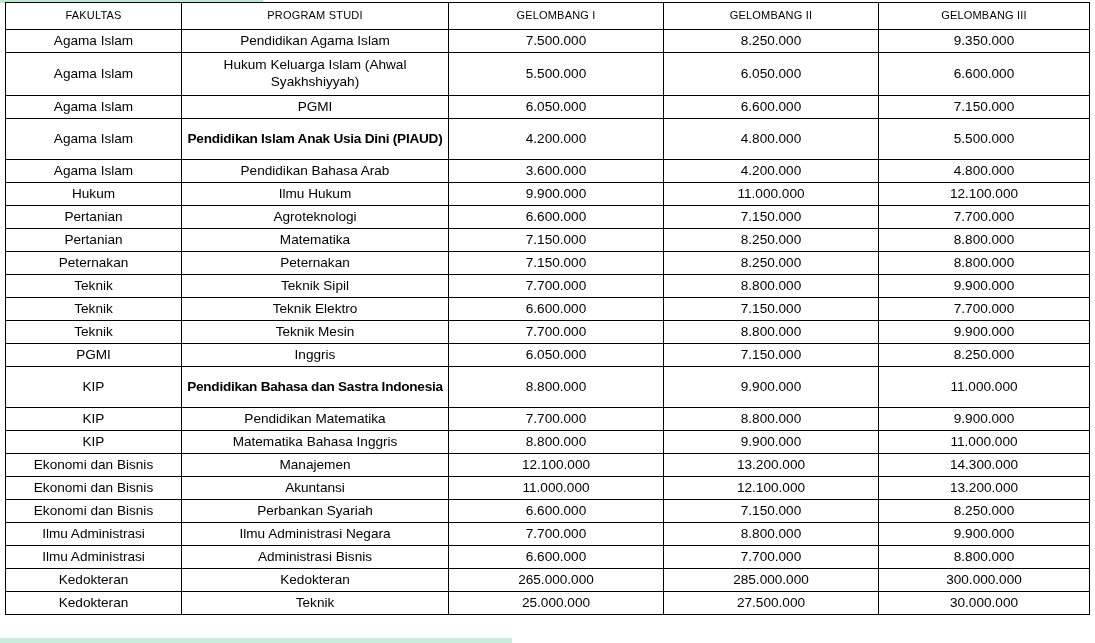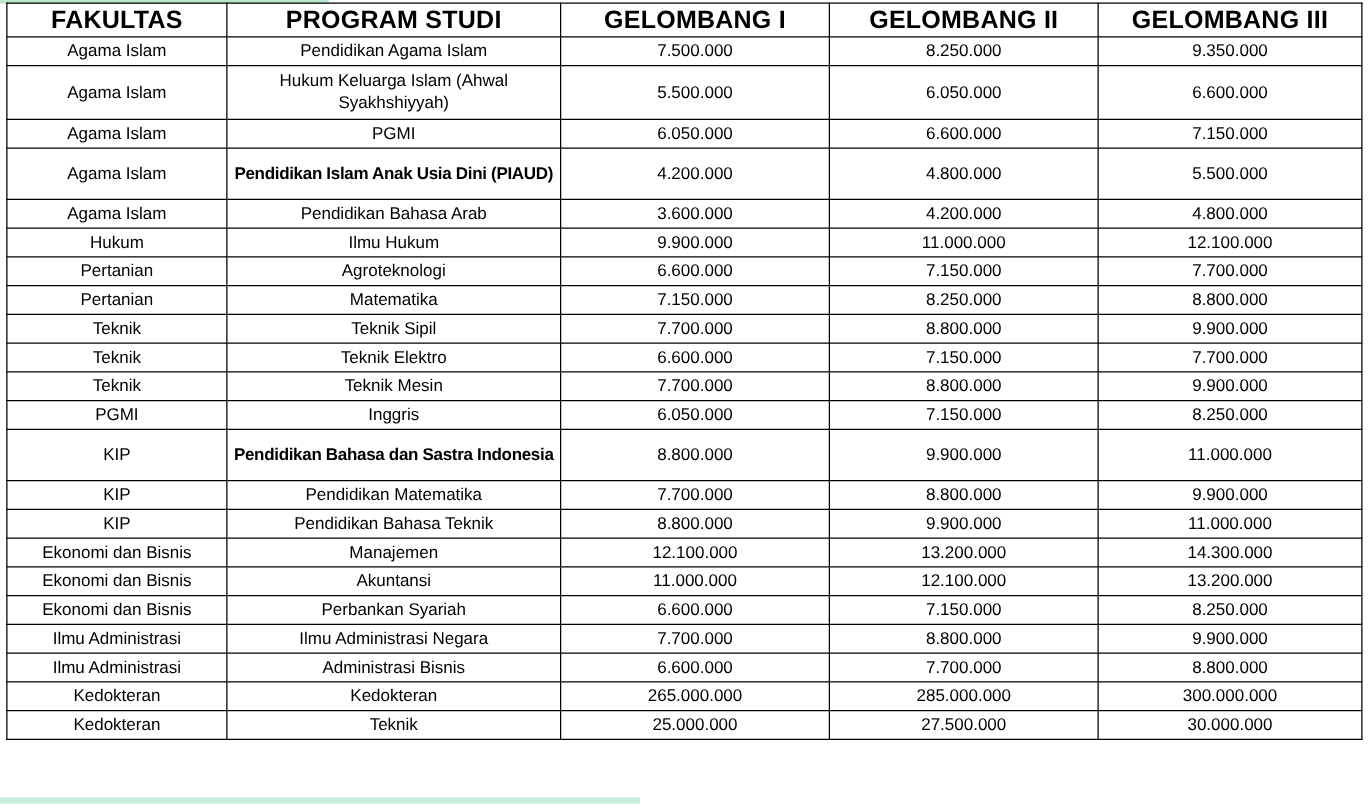--- a/index.html
+++ b/index.html
@@ -62,22 +62,22 @@
   table.fee-table th,
   table.fee-table td {
     border: 1.6px solid #000000;
     text-align: center;
     vertical-align: middle;
     padding: 0 3px;
     line-height: 1.22;
   }
 
   table.fee-table thead th {
-    font-size: 20px;
-    font-weight: bold;
+    font-size: 11px;
+    font-weight: normal;
     letter-spacing: 0.2px;
     height: 26px;
   }
 
   table.fee-table tbody td {
     font-size: 13.6px;
     font-weight: normal;
     height: 22px;
   }
 
@@ -170,20 +170,27 @@
             <td>7.700.000</td>
           </tr>
           <tr>
             <td>Pertanian</td>
             <td>Matematika</td>
             <td>7.150.000</td>
             <td>8.250.000</td>
             <td>8.800.000</td>
           </tr>
           <tr>
+            <td>Peternakan</td>
+            <td>Peternakan</td>
+            <td>7.150.000</td>
+            <td>8.250.000</td>
+            <td>8.800.000</td>
+          </tr>
+          <tr>
             <td>Teknik</td>
             <td>Teknik Sipil</td>
             <td>7.700.000</td>
             <td>8.800.000</td>
             <td>9.900.000</td>
           </tr>
           <tr>
             <td>Teknik</td>
             <td>Teknik Elektro</td>
             <td>6.600.000</td>
@@ -213,21 +220,21 @@
           </tr>
           <tr>
             <td>KIP</td>
             <td>Pendidikan Matematika</td>
             <td>7.700.000</td>
             <td>8.800.000</td>
             <td>9.900.000</td>
           </tr>
           <tr>
             <td>KIP</td>
-            <td>Pendidikan Bahasa Teknik</td>
+            <td>Matematika Bahasa Inggris</td>
             <td>8.800.000</td>
             <td>9.900.000</td>
             <td>11.000.000</td>
           </tr>
           <tr>
             <td>Ekonomi dan Bisnis</td>
             <td>Manajemen</td>
             <td>12.100.000</td>
             <td>13.200.000</td>
             <td>14.300.000</td>

